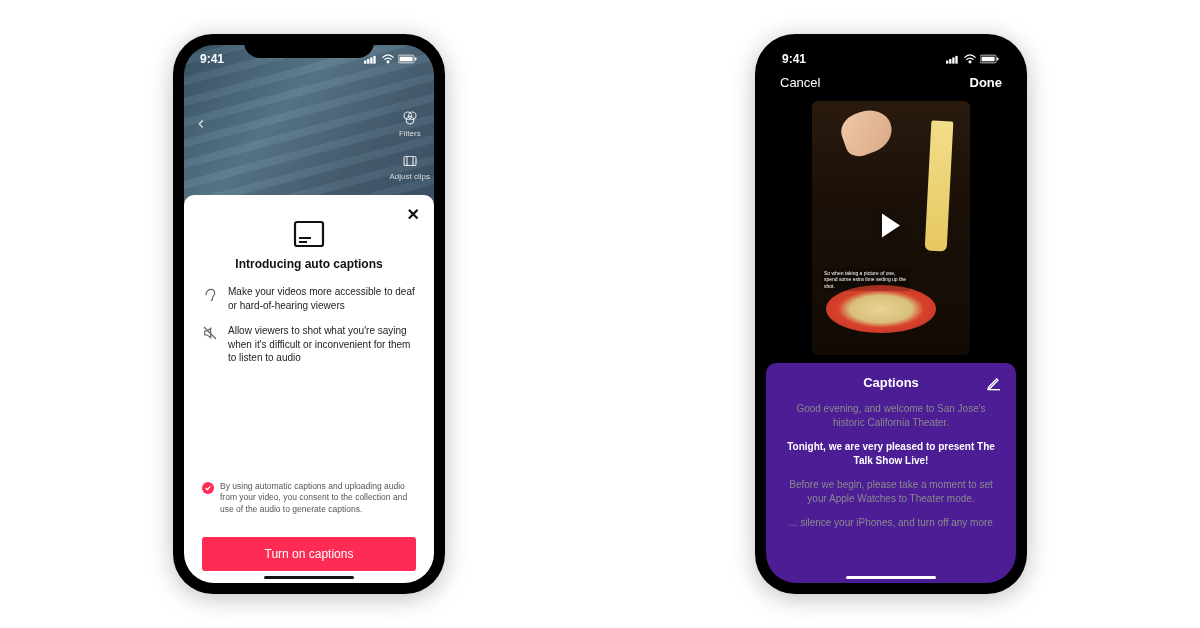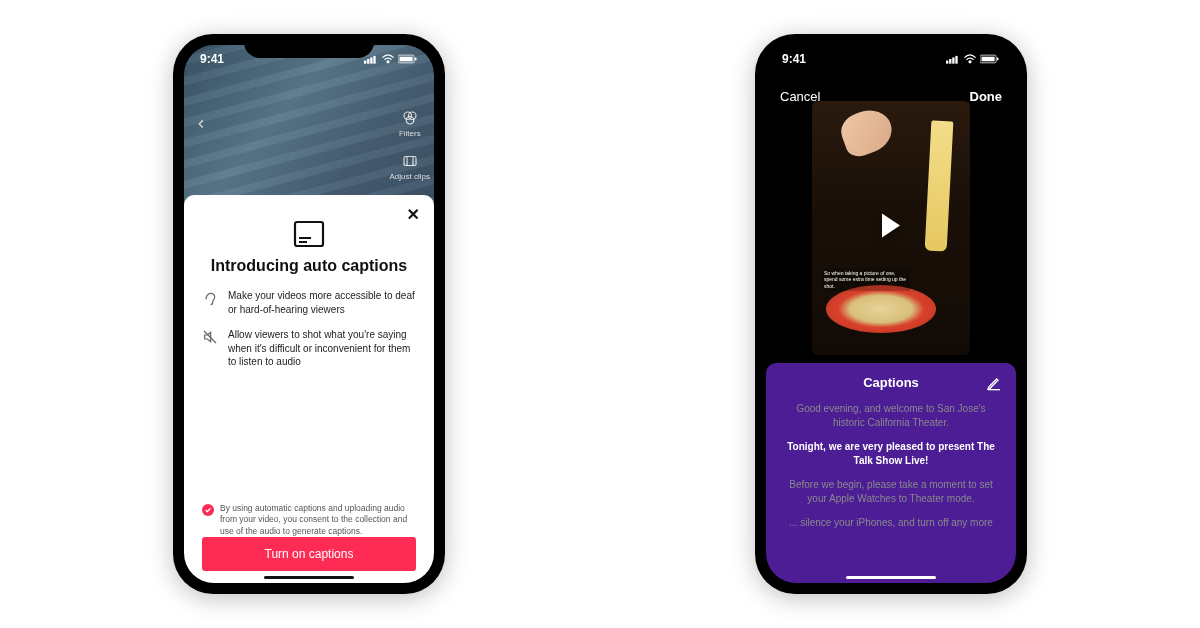--- a/index.html
+++ b/index.html
@@ -107,42 +107,42 @@
     color: #111;
     cursor: pointer;
   }
   .caption-hero-icon {
     margin: 10px auto 8px auto;
     width: 32px; height: 30px;
     display:flex; align-items:center; justify-content:center;
   }
   .sheet-title {
     text-align: center;
-    font-size: 16px;
+    font-size: 12px;
     font-weight: 700;
     color: #111;
     margin-bottom: 14px;
   }
   .benefit {
     display: flex;
     gap: 10px;
     font-size: 10px;
     line-height: 1.35;
     color: #222;
     margin-bottom: 12px;
   }
   .benefit .icon { width: 16px; flex-shrink: 0; margin-top:1px; opacity:0.75; }
   .disclaimer {
     margin-top: auto;
     display: flex;
     gap: 6px;
     font-size: 8.5px;
     line-height: 1.35;
     color: #555;
-    margin-bottom: 0;
+    margin-bottom: 22px;
   }
   .check-badge {
     width: 12px; height: 12px; border-radius: 50%;
     background: #fe2c55;
     flex-shrink: 0;
     display:flex; align-items:center; justify-content:center;
     margin-top:1px;
   }
   .primary-btn {
     background: #fe2c55;
@@ -162,21 +162,21 @@
     width: 90px; height: 3px;
     border-radius: 2px;
   }
   .home-indicator.dark { background: #111; }
   .home-indicator.light { background: #fff; }
 
   
   .screen2 { background:#000; }
   .nav-row {
     position: absolute;
-    top: 44px; left: 0; right: 0;
+    top: 30px; left: 0; right: 0;
     display: flex;
     justify-content: space-between;
     padding: 0 14px;
     color: #fff;
     font-size: 13px;
   }
   .nav-row span { cursor:pointer; }
   .nav-row .done { font-weight: 600; margin-left: 47px; }
   .preview {
     position: absolute;

